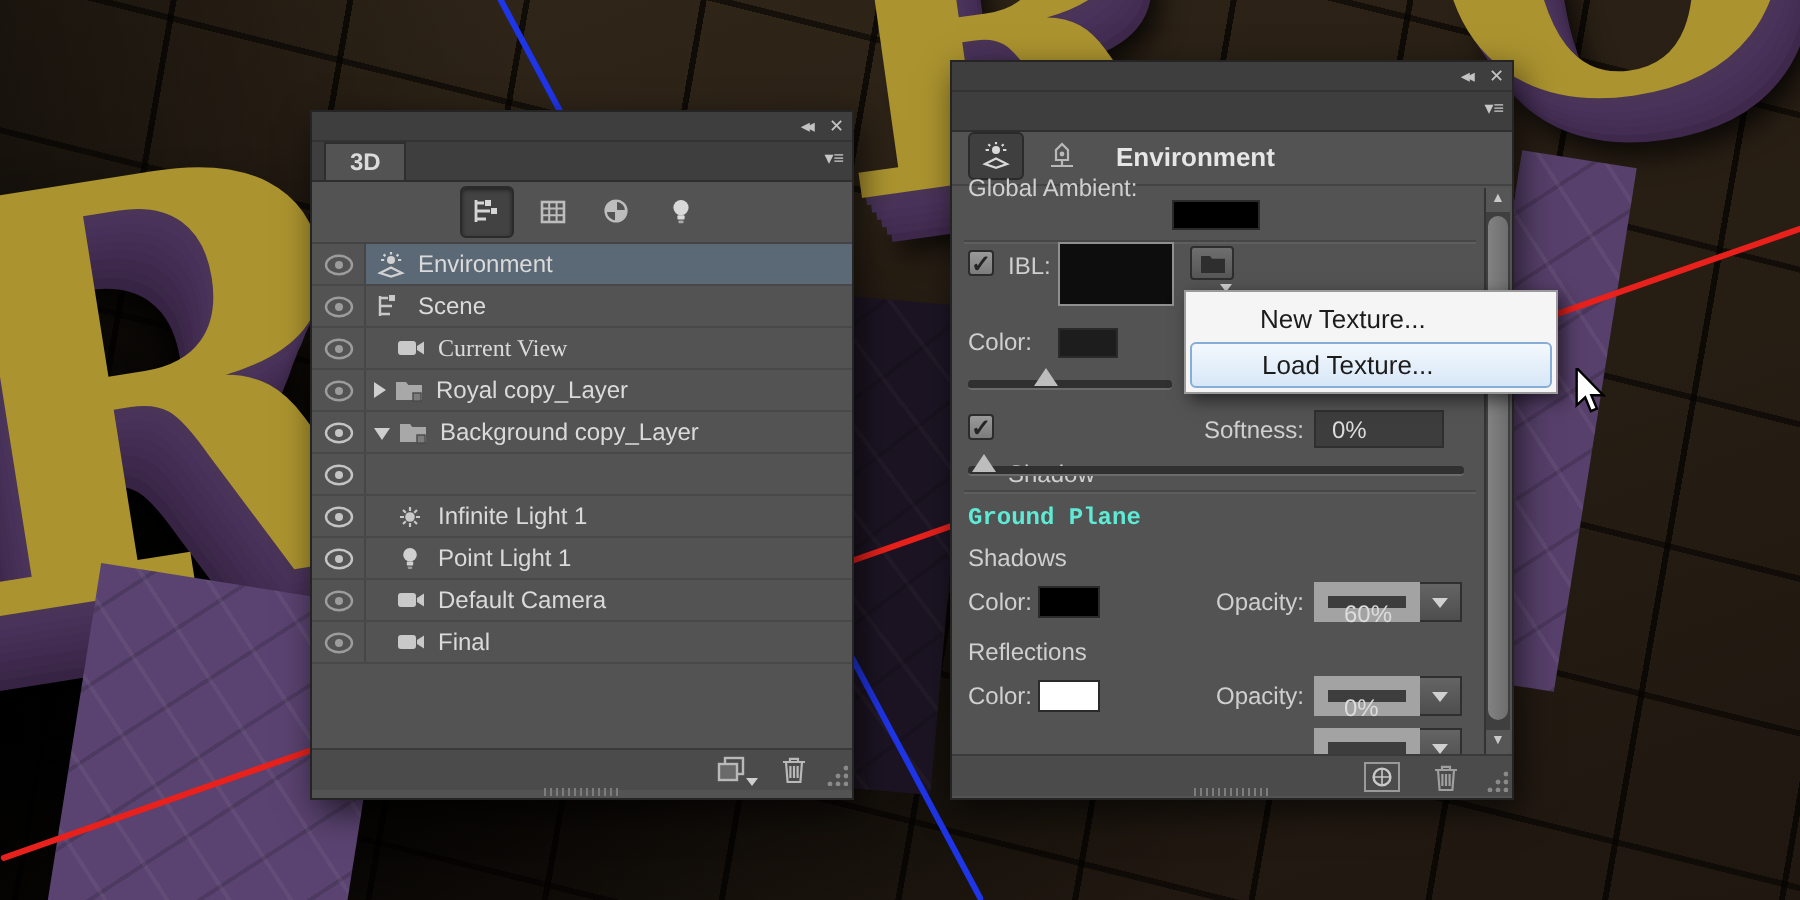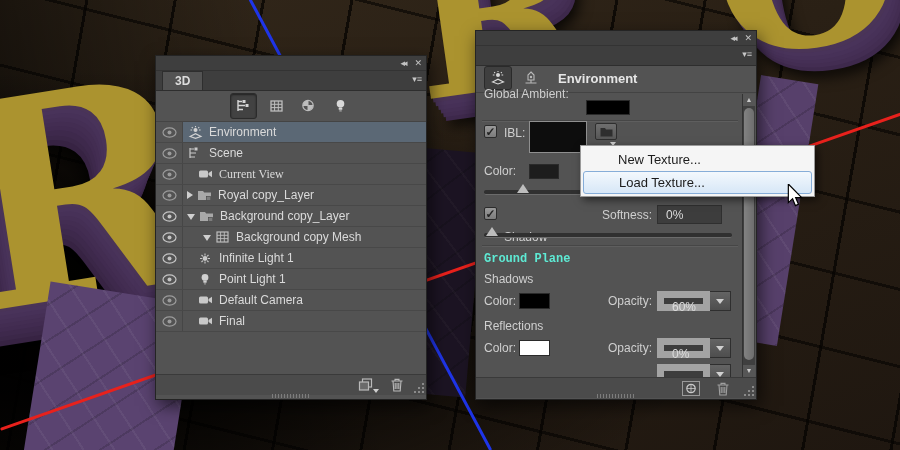--- a/index.html
+++ b/index.html
@@ -120,21 +120,21 @@
     justify-content:center;cursor:pointer;box-sizing:border-box;}
   .fbarr{position:absolute;width:0;height:0;border-left:3px solid transparent;
     border-right:3px solid transparent;border-top:4px solid #cfcfcf;}
   .scrollbar{position:absolute;left:266px;top:63px;width:13px;height:283px;background:#3f3f3f;
     border-left:1px solid #333;box-sizing:border-box;}
   .sbtn{position:absolute;left:0;width:12px;height:12px;background:#565656;color:#c9c9c9;
     font-size:7px;text-align:center;line-height:12px;cursor:pointer;}
   .sthumbbar{position:absolute;left:1px;width:10px;border-radius:5px;
     background:linear-gradient(90deg,#828282,#6e6e6e);cursor:pointer;}
   
-  #ctxmenu{position:absolute;left:580px;top:145px;width:235px;z-index:30;
+  #ctxmenu{position:absolute;left:592px;top:145px;width:187px;z-index:30;
     background:#f5f5f5;border:1px solid #9a9a9a;box-shadow:3px 3px 8px rgba(0,0,0,.55);
     padding:2px 0;box-sizing:border-box;}
   .mitem{height:23px;line-height:23px;padding-left:37px;color:#1c1c1c;font-size:13px;
     cursor:pointer;position:relative;}
   .mitem.hl{background:linear-gradient(#f3f8fd,#d7e7f7);border:1px solid #86add8;
     border-radius:3px;margin:0 2px;padding-left:35px;height:21px;line-height:21px;}
   #cursor{position:absolute;left:786px;top:184px;z-index:40;pointer-events:none;}
   svg{display:block;}
 </style>
 </head>
@@ -292,30 +292,20 @@
         </span>
       </div>
 
       <div class="row3d">
         <span class="eyecell">
             <svg width="15" height="11" viewBox="0 0 15 11">
               <ellipse cx="7.5" cy="5.5" rx="6.5" ry="4.6" fill="none" stroke="#c4c4c4" stroke-width="1.2"></ellipse>
               <circle cx="7.5" cy="5.5" r="2" fill="#c4c4c4"></circle>
             </svg>
           </span>
-        <span class="rowc" style="padding-left:18px;">
-          <span class="caret down"></span>
-          <span class="ric">
-              <svg width="13" height="12" viewBox="0 0 13 12">
-                <rect x="1" y="1" width="11" height="10" fill="none" stroke="#bdbdbd" stroke-width="1.2"></rect>
-                <path d="M1 4.3h11M1 7.6h11M4.6 1v10M8.3 1v10" stroke="#bdbdbd" stroke-width="0.9"></path>
-              </svg>
-            </span>
-          <span class="rlabel">Background copy Mesh</span>
-        </span>
       </div>
 
 
       <div class="row3d">
         <span class="eyecell">
             <svg width="15" height="11" viewBox="0 0 15 11">
               <ellipse cx="7.5" cy="5.5" rx="6.5" ry="4.6" fill="none" stroke="#c4c4c4" stroke-width="1.2"></ellipse>
               <circle cx="7.5" cy="5.5" r="2" fill="#c4c4c4"></circle>
             </svg>
           </span>

